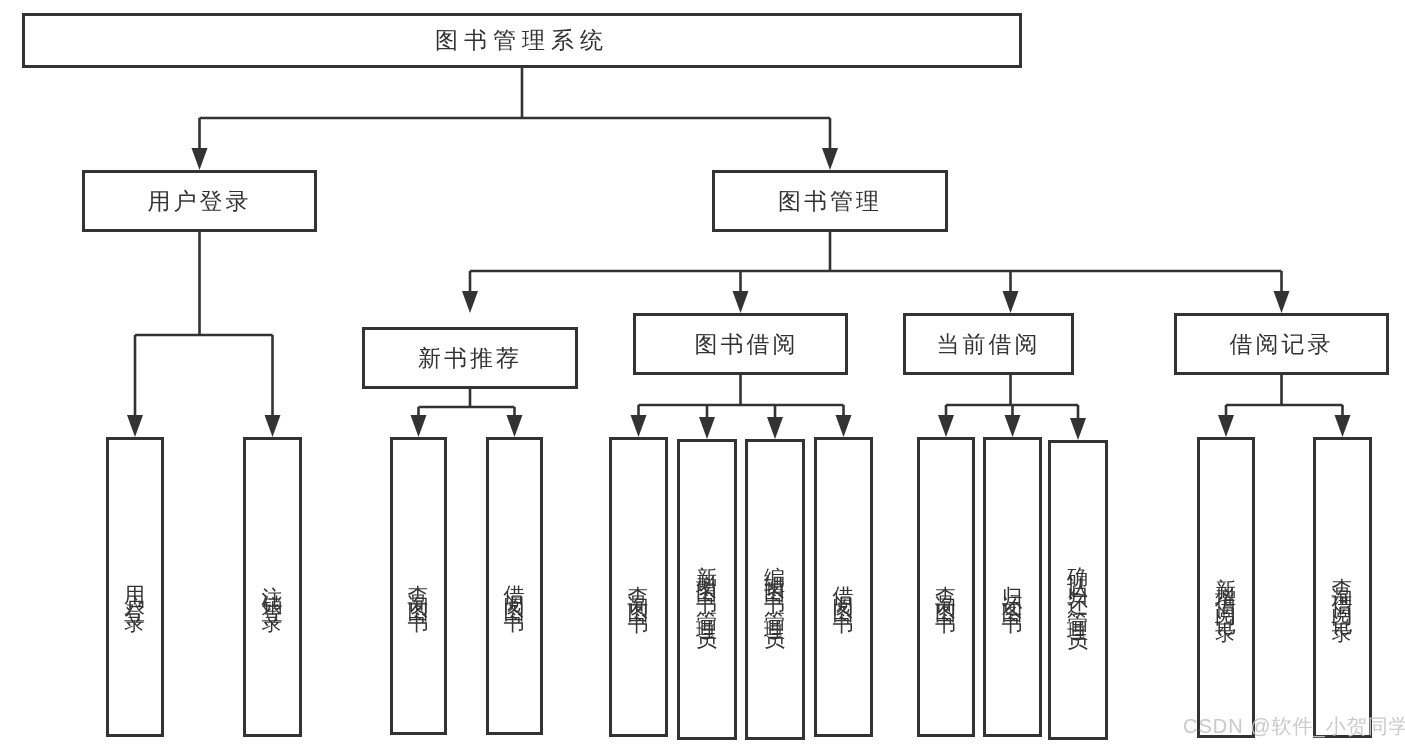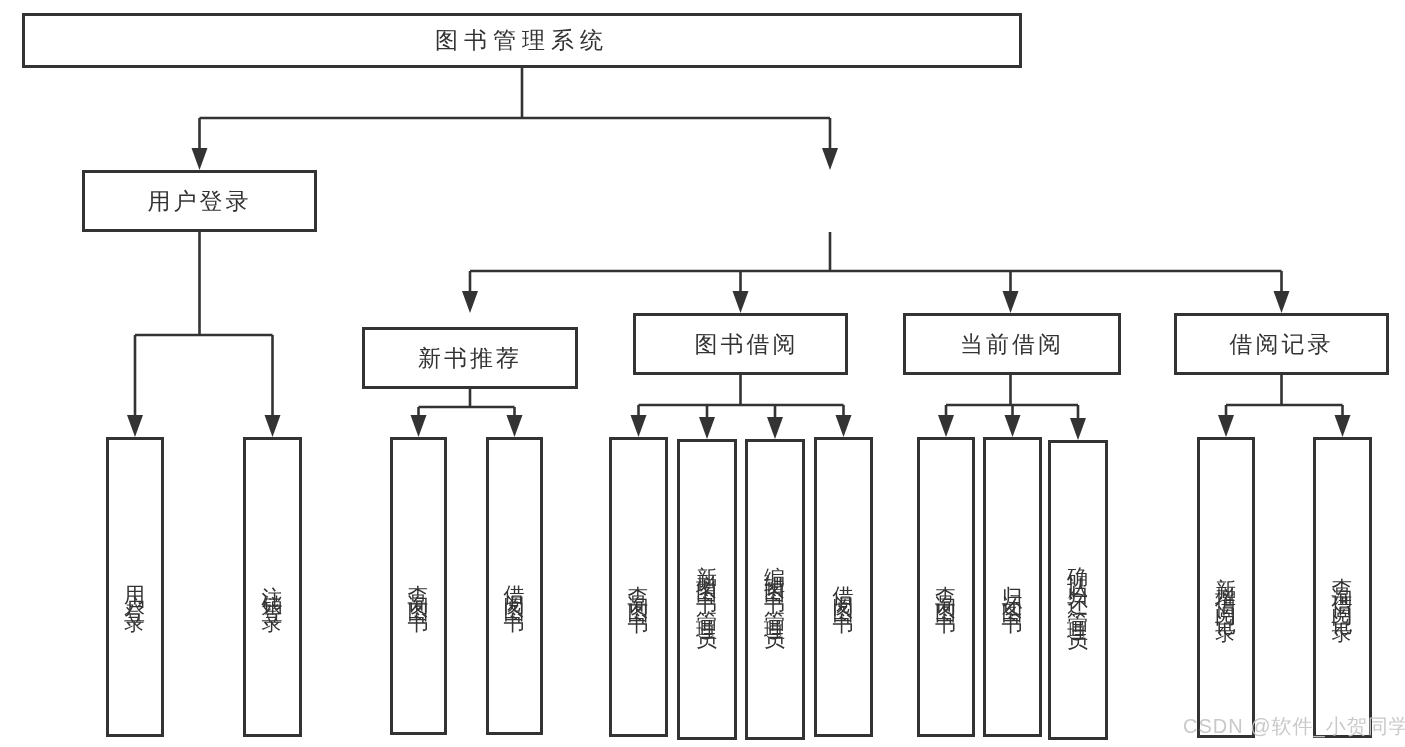--- a/index.html
+++ b/index.html
@@ -129,27 +129,28 @@
       <polygon points="1004.5,415 1020.5,415 1012.5,437"></polygon>
       <polygon points="1070,418 1086,418 1078,440"></polygon>
       <polygon points="1218,415 1234,415 1226,437"></polygon>
       <polygon points="1334.5,415 1350.5,415 1342.5,437"></polygon>
     </g>
   </svg>
 
   <div class="node hbox rootbox" style="left:22px; top:13px; width:1000px; height:55px;">图书管理系统</div>
 
   <div class="node hbox" style="left:82px; top:170px; width:235px; height:62px;">用户登录</div>
+  <div class="node hbox" style="left:712px; top:170px; width:236px; height:62px;">图书管理</div>
 
   <div class="node vbox" style="left:106px; top:437px; width:58px; height:300px;">用户登录</div>
   <div class="node vbox" style="left:243px; top:437px; width:59px; height:300px;">注销登录</div>
 
   <div class="node hbox" style="left:362px; top:327px; width:216px; height:62px;">新书推荐</div>
   <div class="node hbox" style="left:633px; top:313px; width:215px; height:62px;padding-left:12px;">图书借阅</div>
-  <div class="node hbox" style="left:903px; top:313px; width:218px; height:62px;">当前借阅</div>
+  <div class="node hbox" style="left:903px; top:313px; width:171px; height:62px;">当前借阅</div>
   <div class="node hbox" style="left:1174px; top:313px; width:215px; height:62px;">借阅记录</div>
 
   <div class="node vbox" style="left:390px; top:437px; width:57px; height:298px;">查询图书</div>
   <div class="node vbox" style="left:486px; top:437px; width:57px; height:298px;">借阅图书</div>
 
   <div class="node vbox" style="left:609px; top:437px; width:59px; height:300px;">查询图书</div>
   <div class="node vbox" style="left:677px; top:439px; width:60px; height:301px;">新增图书（管理员）</div>
   <div class="node vbox" style="left:745px; top:439px; width:60px; height:301px;">编辑图书（管理员）</div>
   <div class="node vbox" style="left:814px; top:437px; width:59px; height:300px;">借阅图书</div>
 

